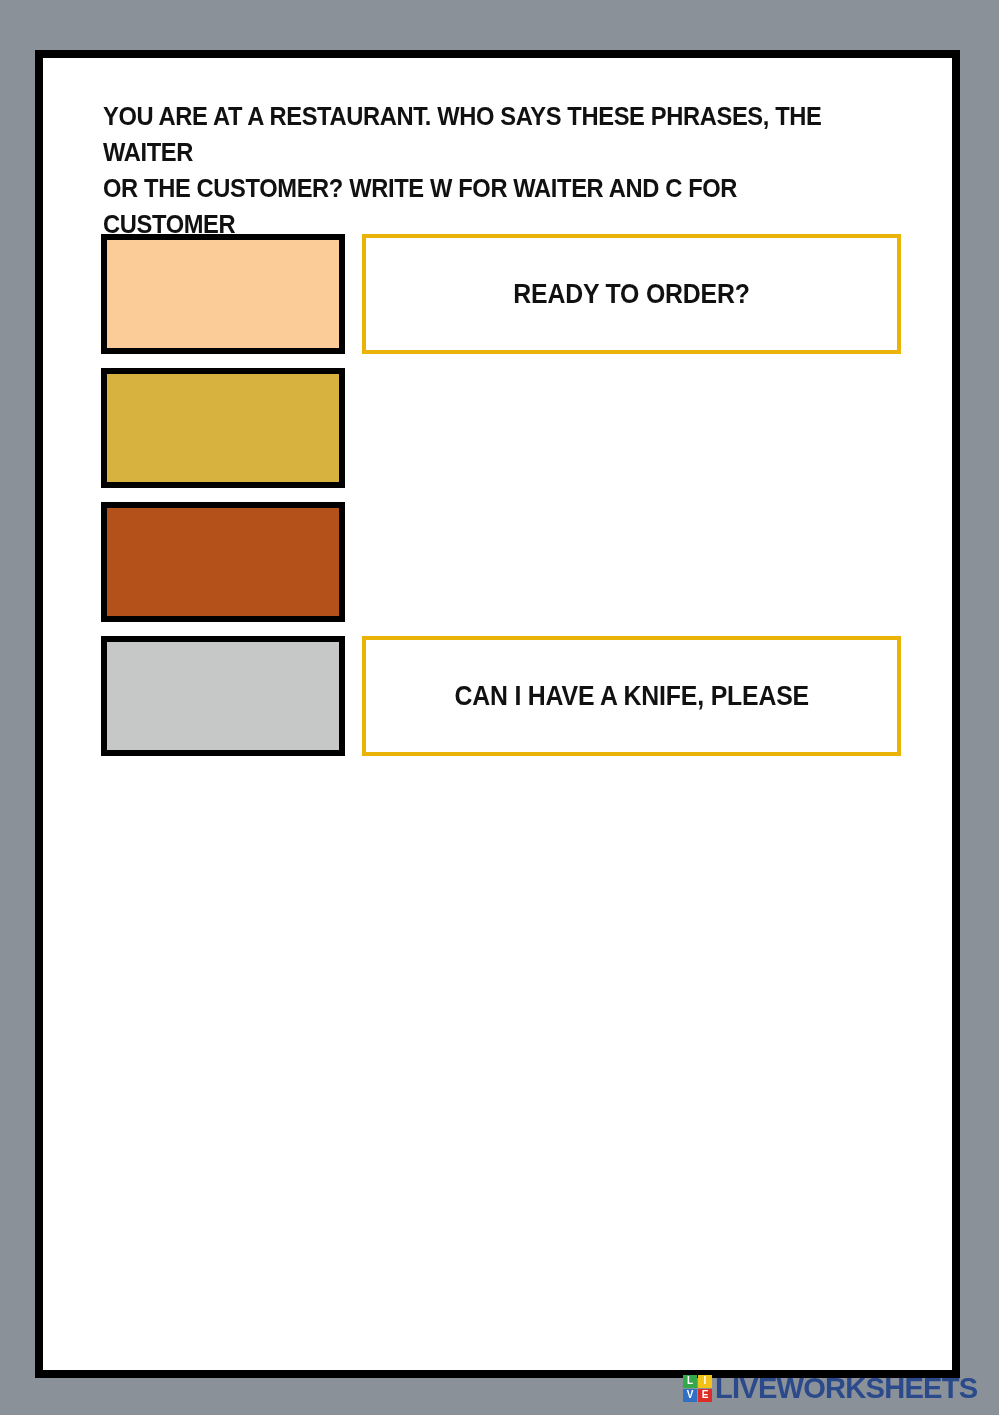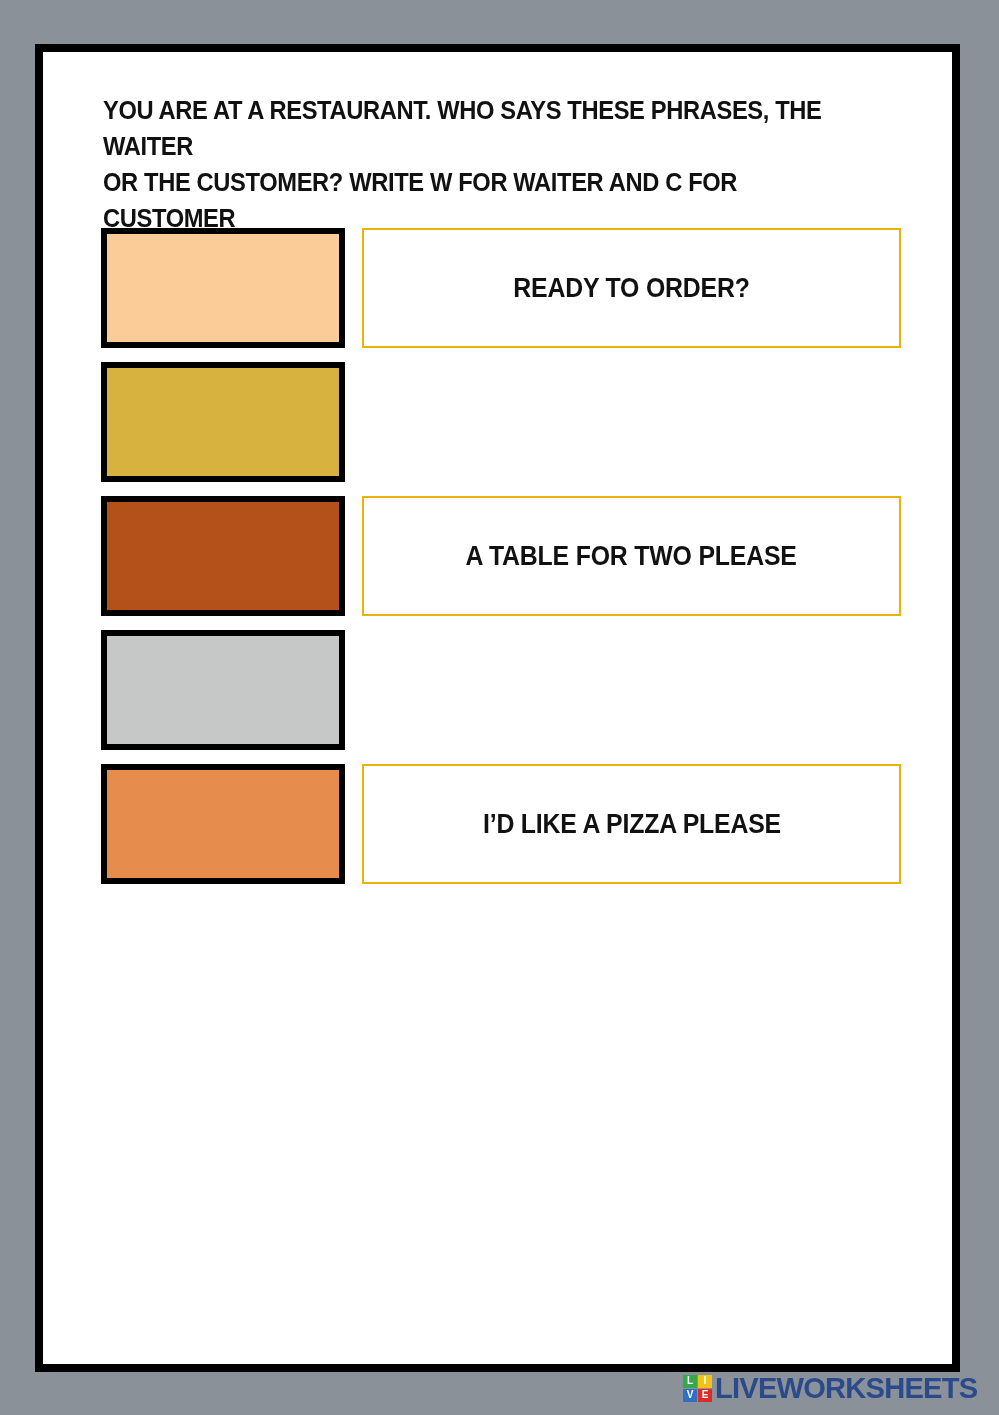--- a/index.html
+++ b/index.html
@@ -4,21 +4,21 @@
 <style>
   * { margin:0; padding:0; box-sizing:border-box; }
   html, body {
     width:999px; height:1415px;
     background:#8b9199;
     font-family:"Liberation Sans", sans-serif;
     overflow:hidden;
   }
   #page {
     position:absolute;
-    left:35px; top:44px;
+    left:35px; top:50px;
     width:925px; height:1328px;
     background:#ffffff;
     border:8px solid #000000;
   }
   #title {
     position:absolute;
     left:60px; top:40px;
     width:790px;
     font-family:"Liberation Sans Narrow","Liberation Sans", sans-serif;
     font-weight:bold;
@@ -45,21 +45,21 @@
   .swatch {
     width:244px;
     height:120px;
     border:6px solid #000000;
     flex:0 0 auto;
   }
   .spacer { width:17px; flex:0 0 auto; }
   .phrase {
     flex:1 1 auto;
     height:120px;
-    border:2px solid #eab308;
+    border:4px solid #eab308;
     background:#ffffff;
     display:flex;
     align-items:center;
     justify-content:center;
     padding:0 12px;
   }
   .phrase span {
     font-family:"Liberation Sans Narrow","Liberation Sans", sans-serif;
     font-weight:bold;
     font-size:27px;
@@ -120,33 +120,26 @@
           <span>READY TO ORDER?</span>
         </div>
       </div>
       <div class="row">
         <div class="swatch" style="background: rgb(215, 178, 63);"></div>
         <div class="spacer"></div>
       </div>
       <div class="row">
         <div class="swatch" style="background: rgb(180, 81, 26);"></div>
         <div class="spacer"></div>
-        <div class="phrase">
-          <span>A TABLE FOR TWO PLEASE</span>
-        </div>
       </div>
       <div class="row">
         <div class="swatch" style="background: rgb(198, 200, 199);"></div>
         <div class="spacer"></div>
-      </div>
-      <div class="row">
-        <div class="swatch" style="background: rgb(230, 140, 76);"></div>
-        <div class="spacer"></div>
         <div class="phrase">
-          <span>I’D LIKE A PIZZA PLEASE</span>
+          <span>CAN I HAVE A KNIFE, PLEASE</span>
         </div>
       </div>
     </div>
 
 </div>
 
 <div id="logo">
   <div id="logo-grid">
       <div style="background: rgb(53, 168, 76);">L</div>
       <div style="background: rgb(242, 195, 22);">I</div>

